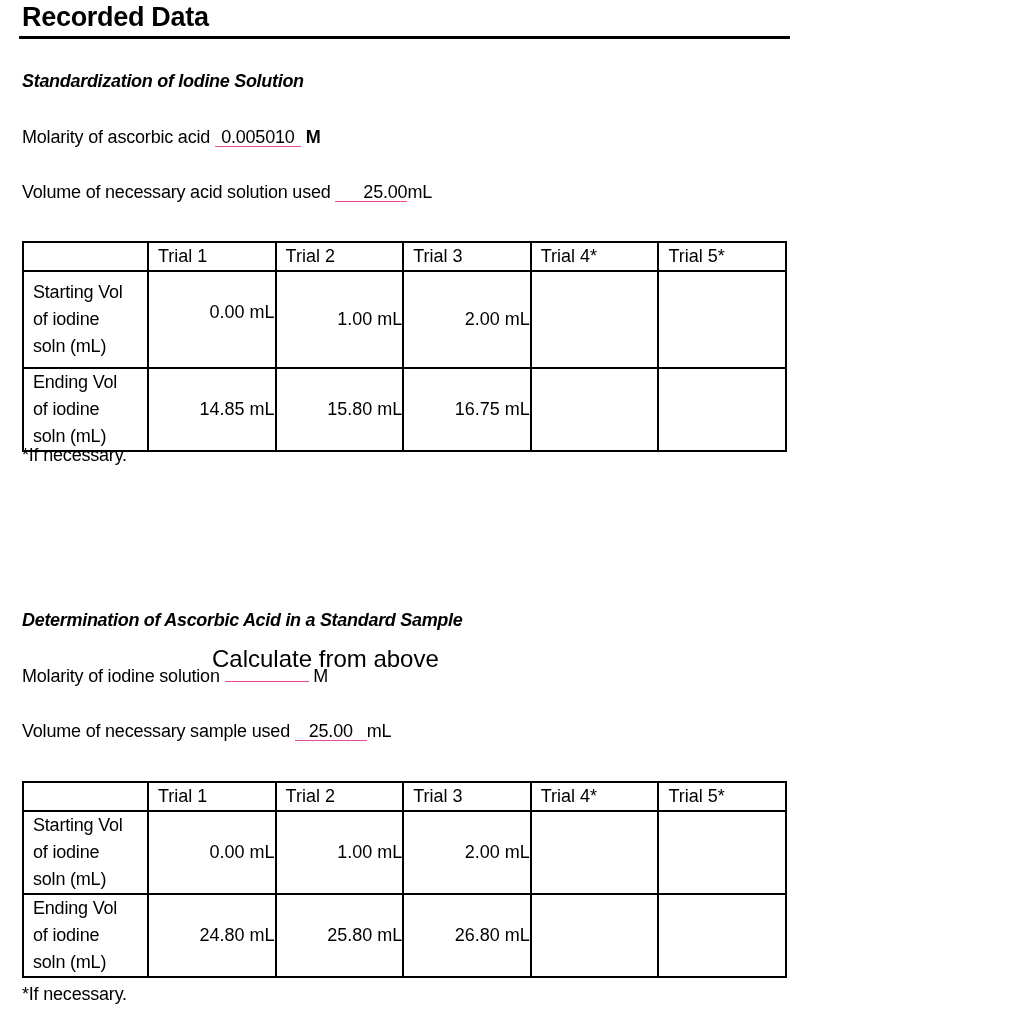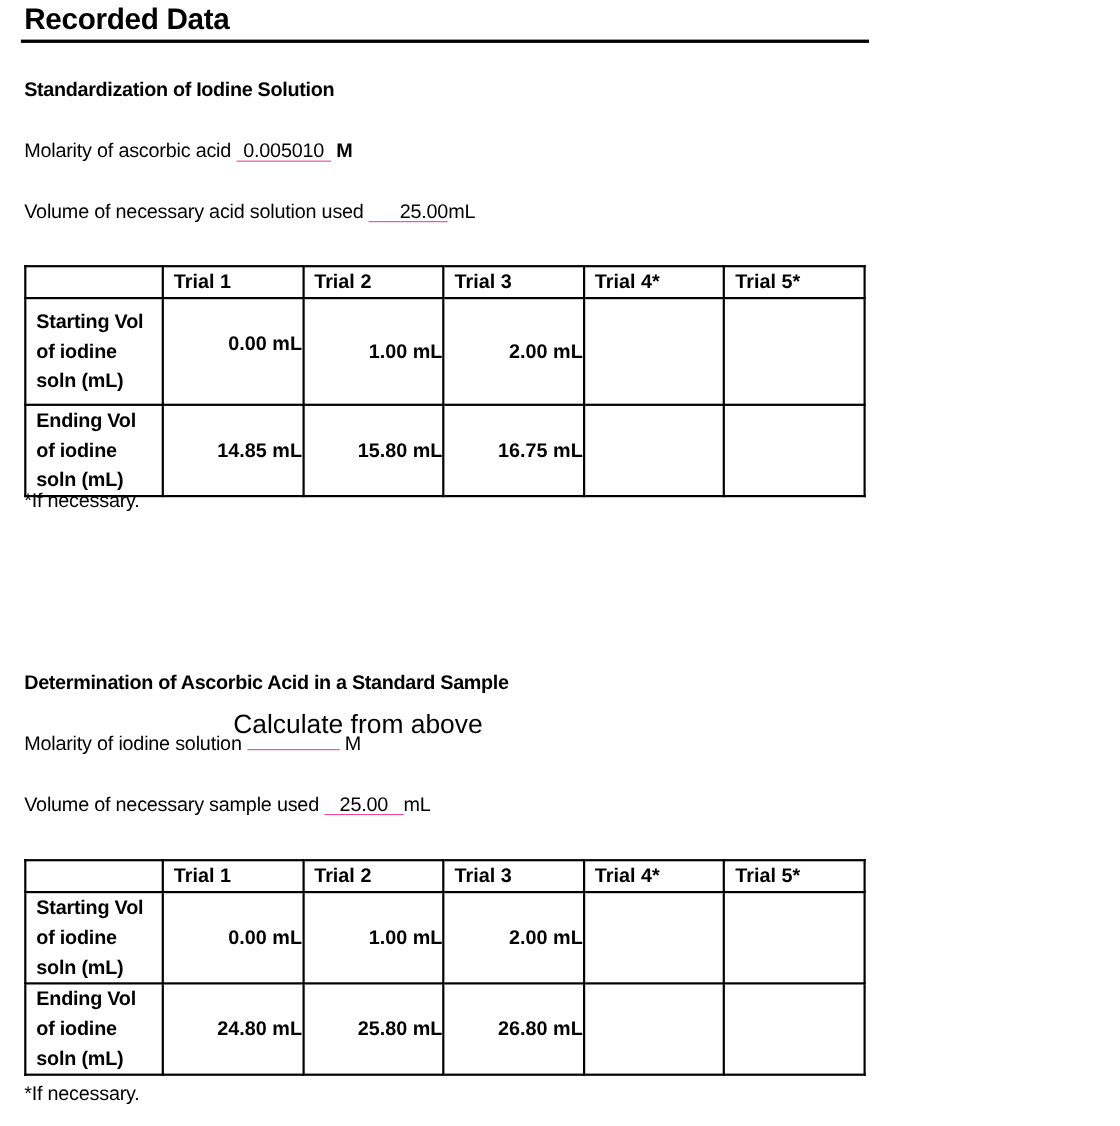--- a/index.html
+++ b/index.html
@@ -9,37 +9,36 @@
     }
     .abs { position: absolute; }
     .title {
       left: 22px; top: 2px; font-size: 27px; font-weight: bold;
       font-family: "Liberation Sans", sans-serif; letter-spacing: -0.3px;
     }
     .title-rule {
       left: 19px; top: 36px; width: 771px; height: 3px; background: #000;
     }
     .section-heading {
-      font-size: 18px; font-weight: bold; letter-spacing: -0.3px;
+      font-size: 18px; font-weight: bold; letter-spacing: -0.3px; font-style: italic;
     }
     .line-text { font-size: 18px; letter-spacing: -0.2px; white-space: nowrap; }
     .blank {
       display: inline-block; border-bottom: 1px solid #ec4899; text-align: center;
       line-height: 18px;
     }
     .hint { font-size: 24px; }
 
     table.data {
       position: absolute; left: 22px; border-collapse: collapse;
       table-layout: fixed; width: 765px;
     }
     table.data td {
       border: 2px solid #000; padding: 0; vertical-align: middle;
       font-size: 18px;
-      font-weight: bold;
     }
     table.data tr.head td { height: 27px; padding-left: 9px; vertical-align: middle; }
     table.data tr.row td { height: 81px; }
     table.data td.rowlabel {
       padding-left: 9px; line-height: 27px; font-size: 18px; letter-spacing: -0.2px;
     }
     table.data td.val { text-align: right; margin-top: 32px; }
     .col0 { width: 125px; }
     .footnote { font-size: 18px; letter-spacing: -0.2px; }
   </style>

